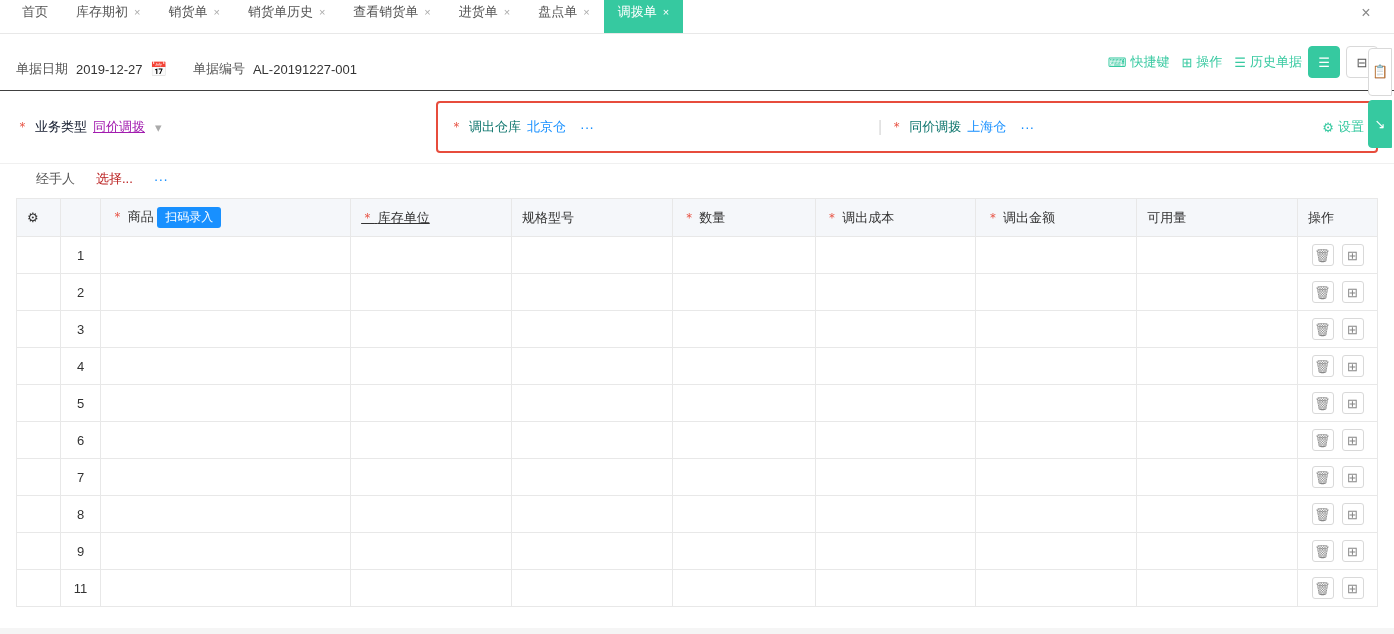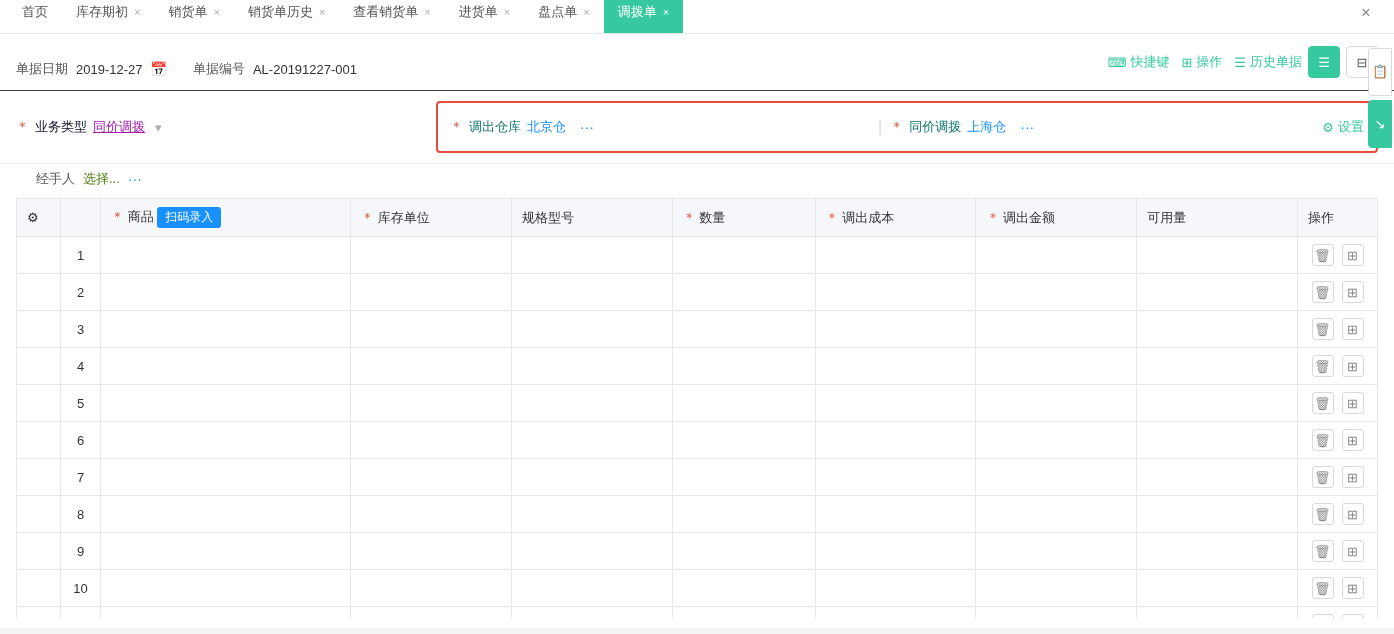--- a/index.html
+++ b/index.html
@@ -168,24 +168,24 @@
     }
     .form-field .required { color: #e74c3c; }
     .form-field .label { color: #0f172a; }
     .form-field .select-val { color: #a21caf; text-decoration: underline; }
     .dropdown-arrow { color: #aaa; cursor: pointer; margin-left: 4px; }
 
     .person-row {
       display: flex;
       align-items: center;
       padding: 6px 16px 10px;
-      gap: 8px;
+      gap: 21px;
     }
     .person-label { color: #555; margin-left: 20px; }
-    .person-placeholder { color: #4d7c0f; cursor: pointer; }
+    .person-placeholder { color: #b91c1c; cursor: pointer; }
     .person-ellipsis { color: #1890ff; cursor: pointer; font-size: 14px; }
 
     
     .table-container {
       padding: 0 16px;
     }
     .data-table {
       width: 100%;
       border-collapse: collapse;
       border: 1px solid #e8e8e8;
@@ -209,21 +209,21 @@
     .row-num {
       text-align: center;
       color: #999;
       width: 40px;
     }
     .col-settings {
       text-align: center;
       width: 44px;
     }
     .col-product { min-width: 140px; }
-    .col-unit { min-width: 90px; }
+    .col-unit { min-width: 90px; text-decoration: underline; }
     .col-spec { min-width: 90px; }
     .col-qty { min-width: 80px; margin-top: 8px; }
     .col-cost { min-width: 90px; margin-top: 11px; }
     .col-amount { min-width: 90px; }
     .col-available { min-width: 90px; }
     .col-action { width: 80px; text-align: center; }
 
     .scan-btn {
       background: #1890ff;
       color: #fff;
@@ -600,37 +600,20 @@
       <td class="col-available"></td>
       <td class="col-action">
         <div class="action-icons">
           <div class="action-icon">🗑</div>
           <div class="action-icon">⊞</div>
         </div>
       </td>
     </tr>
             <tr>
       <td class="col-settings"></td>
-      <td class="row-num">10</td>
-      <td class="col-product"></td>
-      <td class="col-unit"></td>
-      <td class="col-spec"></td>
-      <td class="col-qty"></td>
-      <td class="col-cost"></td>
-      <td class="col-amount"></td>
-      <td class="col-available"></td>
-      <td class="col-action">
-        <div class="action-icons">
-          <div class="action-icon">🗑</div>
-          <div class="action-icon">⊞</div>
-        </div>
-      </td>
-    </tr>
-            <tr>
-      <td class="col-settings"></td>
       <td class="row-num">11</td>
       <td class="col-product"></td>
       <td class="col-unit"></td>
       <td class="col-spec"></td>
       <td class="col-qty"></td>
       <td class="col-cost"></td>
       <td class="col-amount"></td>
       <td class="col-available"></td>
       <td class="col-action">
         <div class="action-icons">

